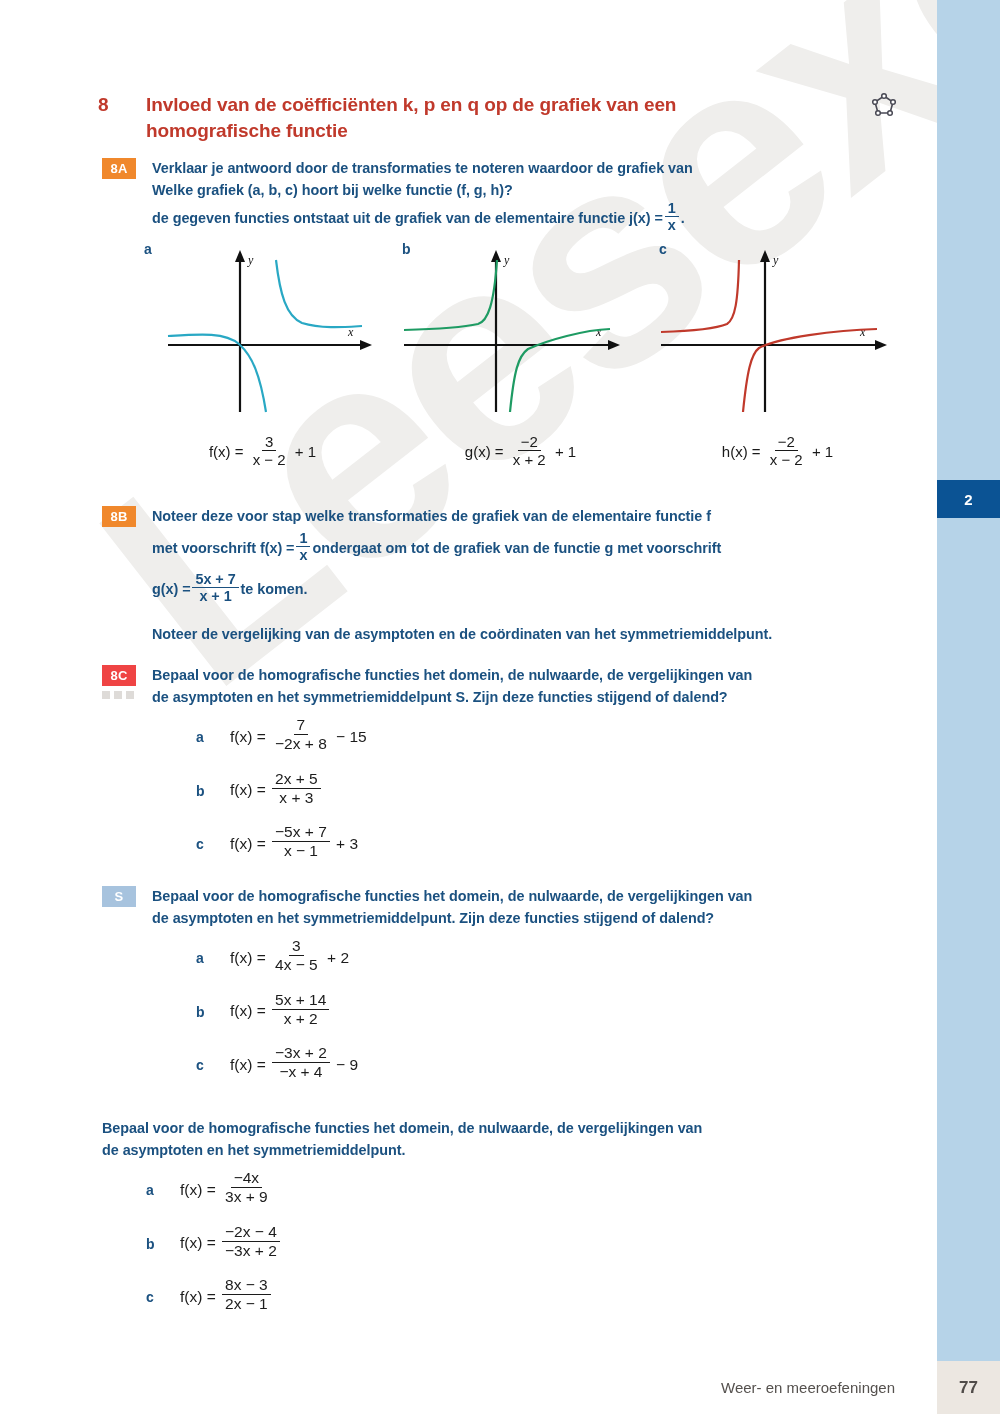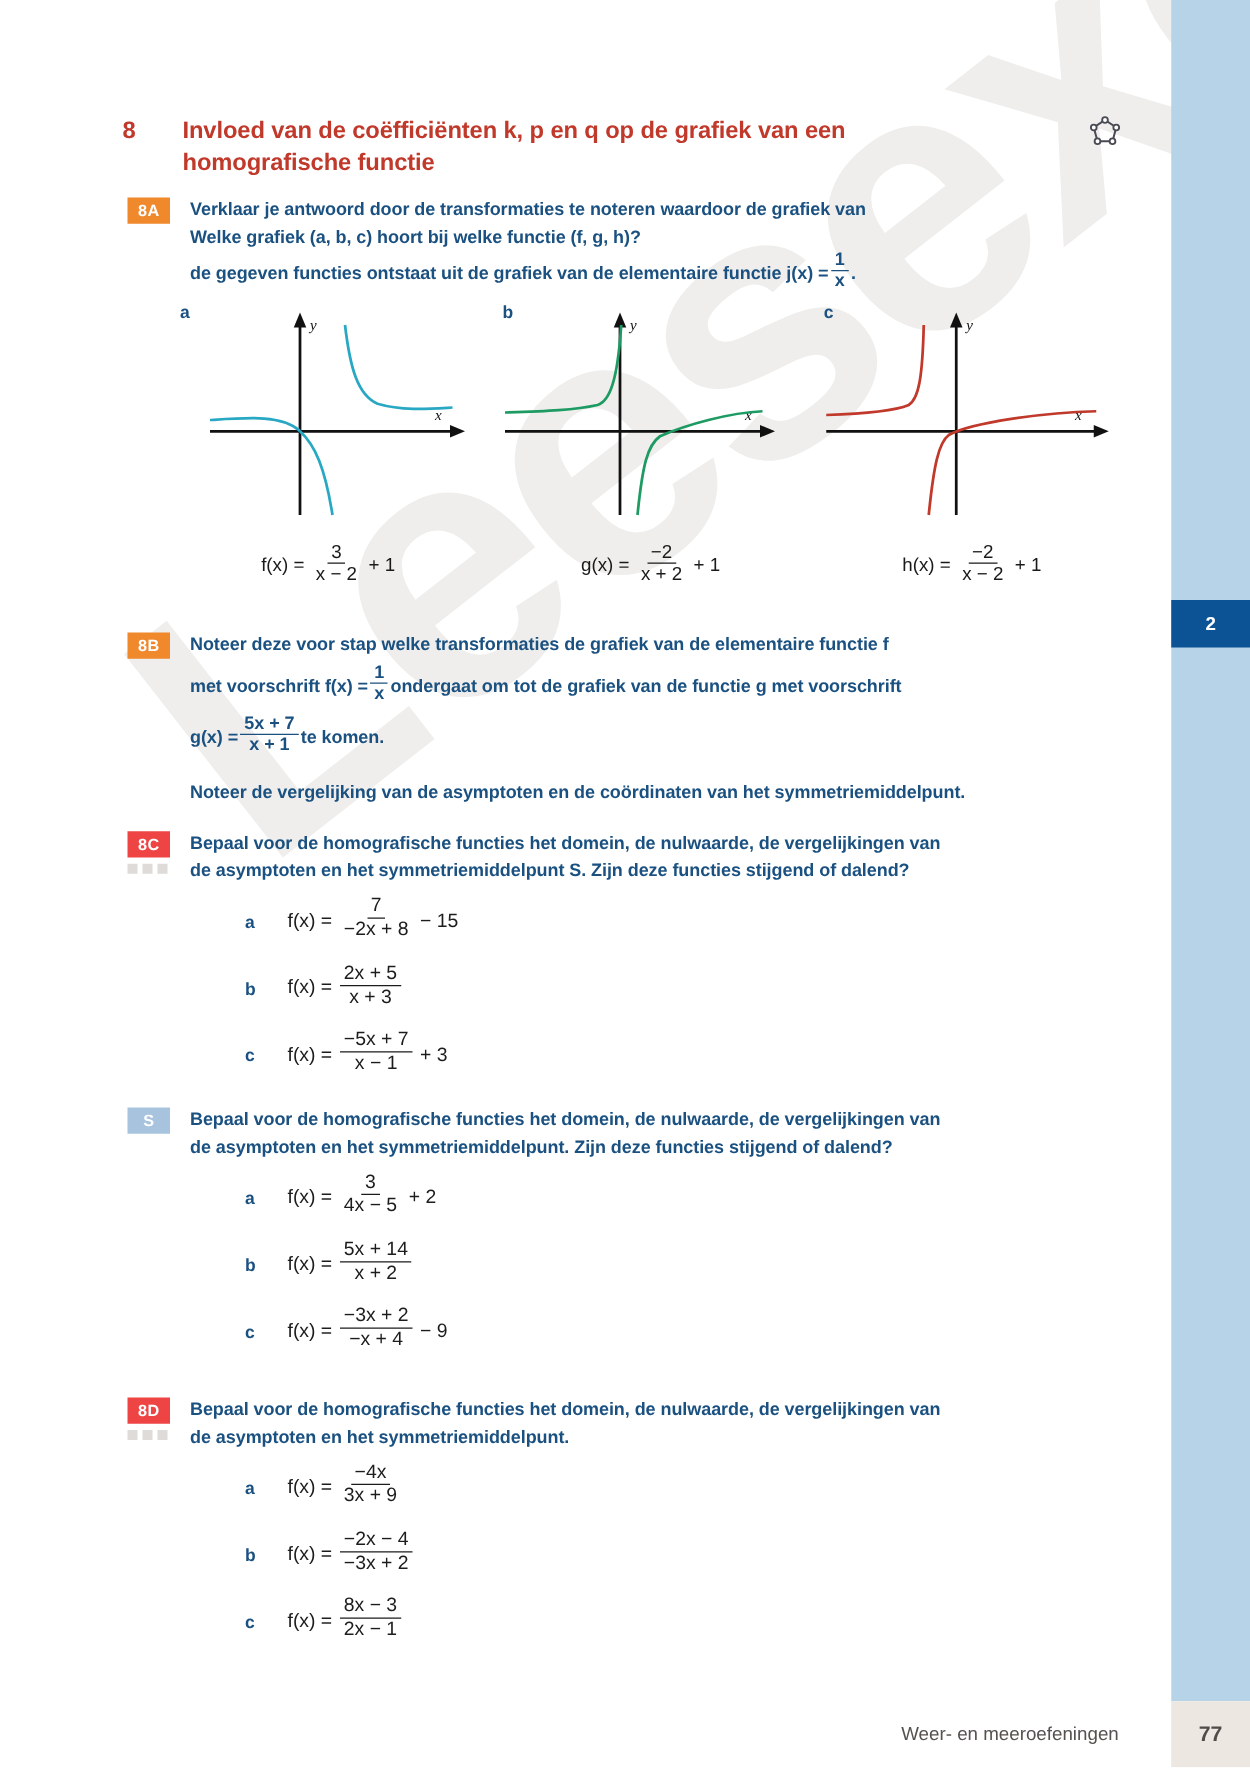--- a/index.html
+++ b/index.html
@@ -380,30 +380,20 @@
                 <span class="den">−x + 4</span>
               </span>
               <span>− 9</span>
             </span>
           </div>
         </div>
       </div>
     </div>
 
     <div class="ex" style="left:102px; top:1118px; width:680px;">
-      <div class="badge-col">
-        <div class="badge badge-blue">
-          <span>8D</span>
-        </div>
-        <div class="dots">
-          <div class="dot"></div>
-          <div class="dot"></div>
-          <div class="dot"></div>
-        </div>
-      </div>
       <div style="width:628px;">
         <div class="body-text" style="width:620px;">Bepaal voor de homografische functies het domein, de nulwaarde, de vergelijkingen van de asymptoten en het symmetriemiddelpunt.</div>
         <div class="eq-list eq-indent">
           <div class="eq-row">
             <span class="eq-letter">a</span>
             <span class="eq-body">
               <span>f(x) =</span>
               <span class="frac">
                 <span class="num">−4x</span>
                 <span class="den">3x + 9</span>

